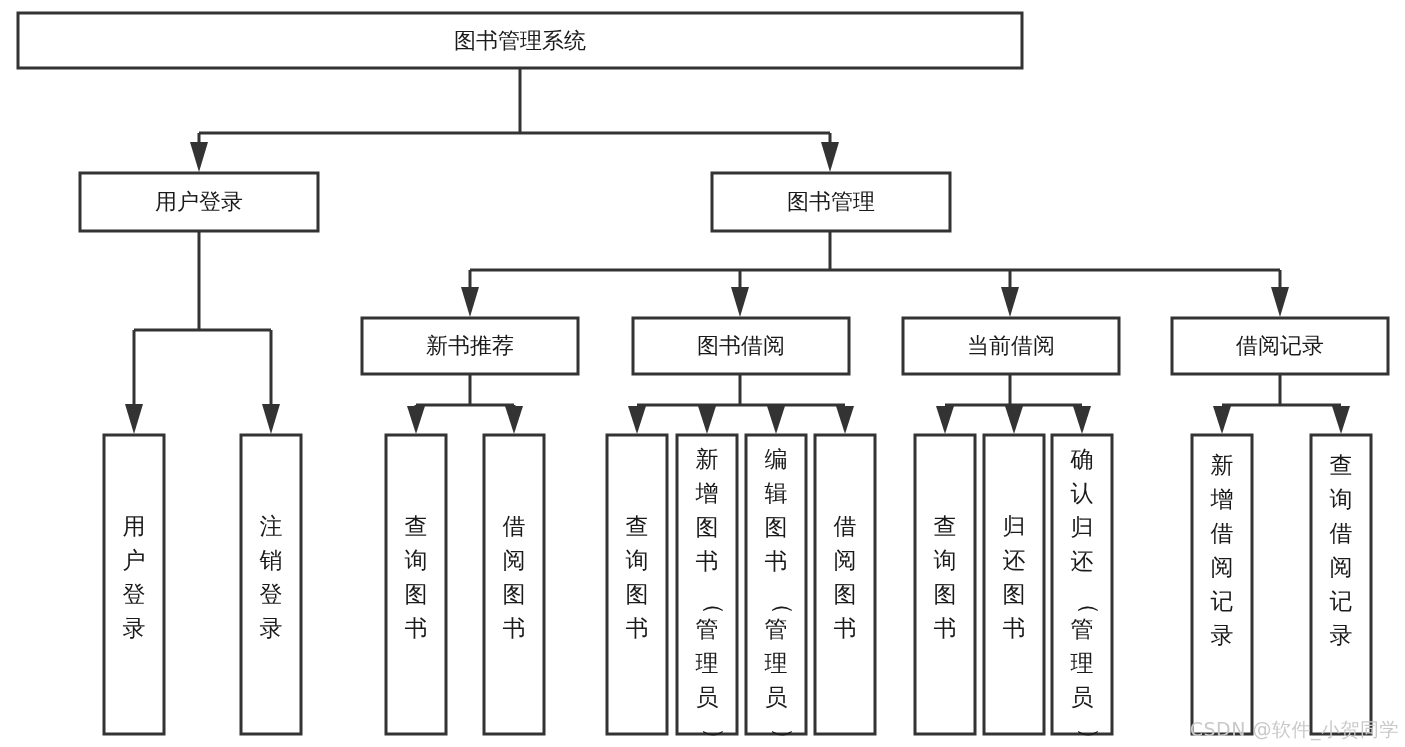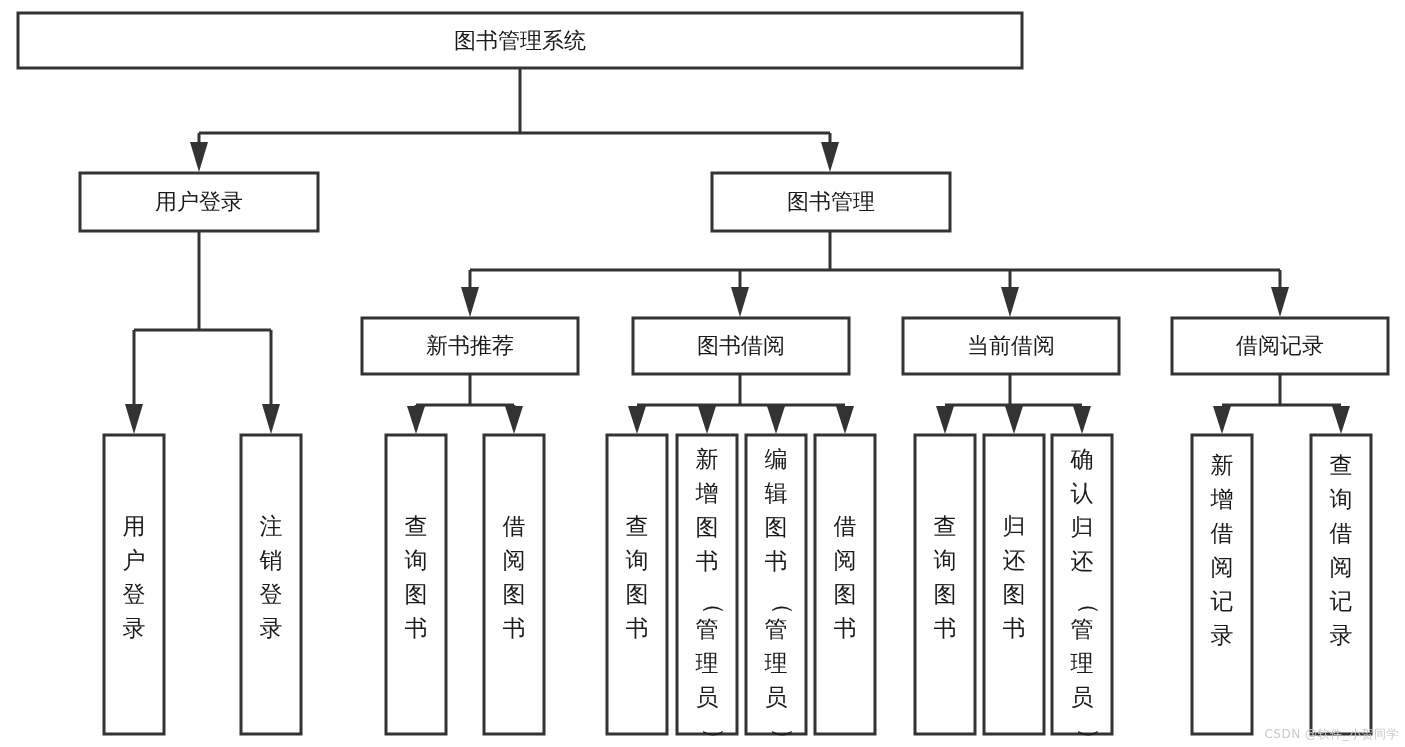--- a/index.html
+++ b/index.html
@@ -52,21 +52,21 @@
   }
   .arrow-head {
     fill: #333333;
     stroke: none;
   }
   .watermark {
     position: absolute;
     right: 6px;
     bottom: 4px;
     font-family: "DejaVu Sans", "Liberation Sans", sans-serif;
-    font-size: 12px;
+    font-size: 19px;
     color: #c9c9c9;
     white-space: nowrap;
     letter-spacing: 0.5px;
     pointer-events: none;
     padding-left: 32px;
   }
 </style>
 </head>
 <body>
 

